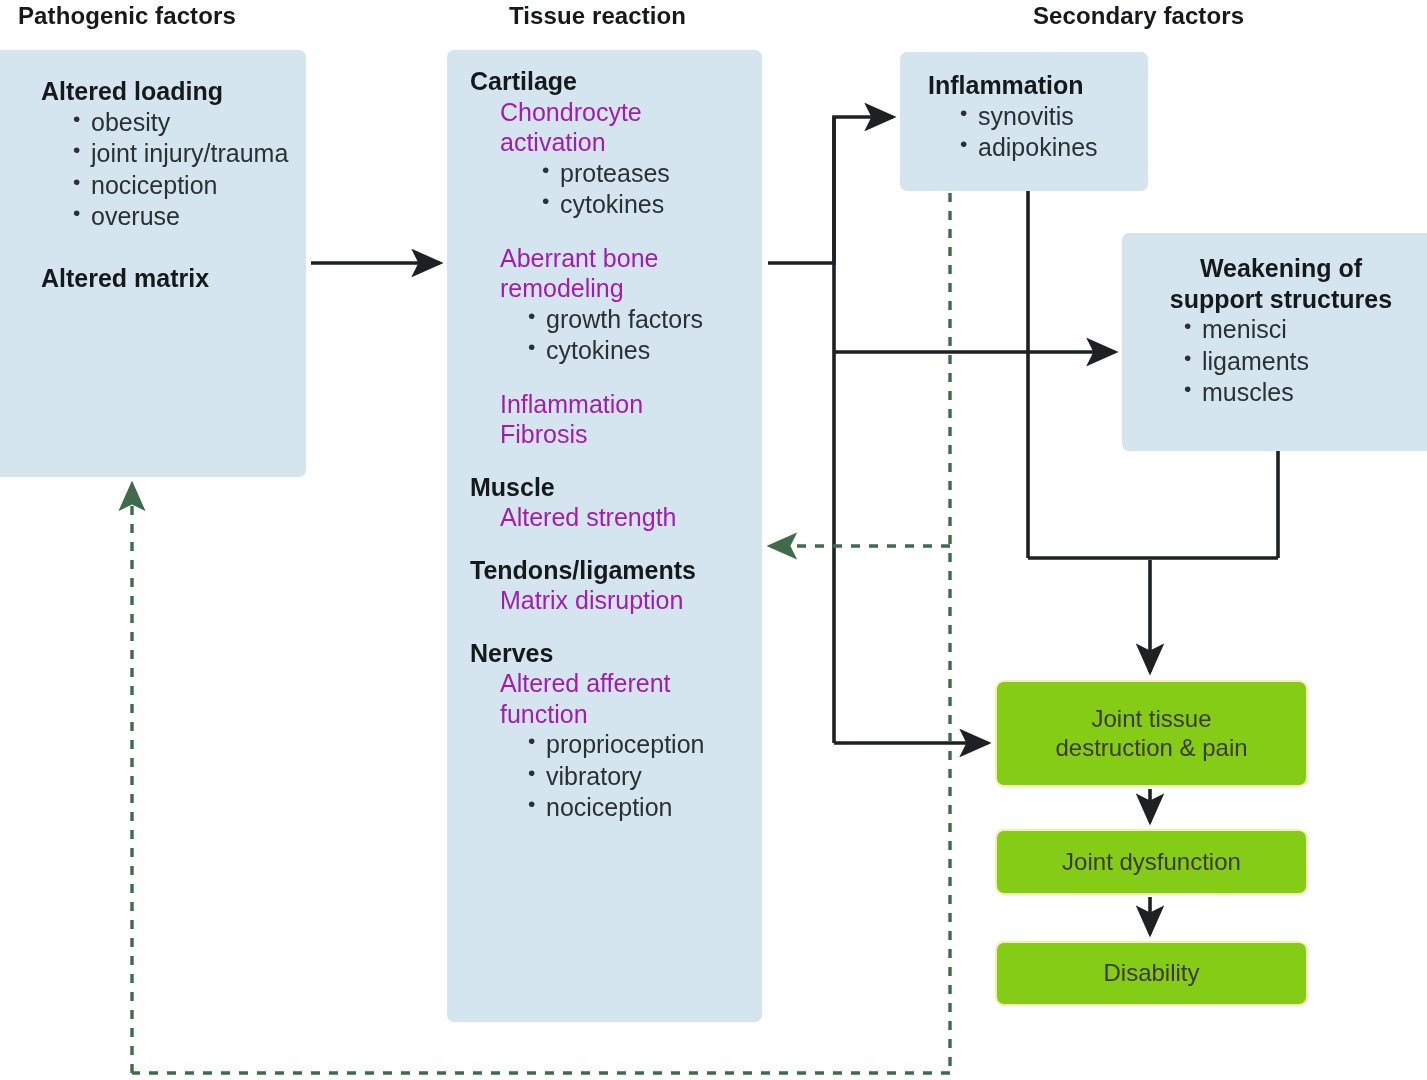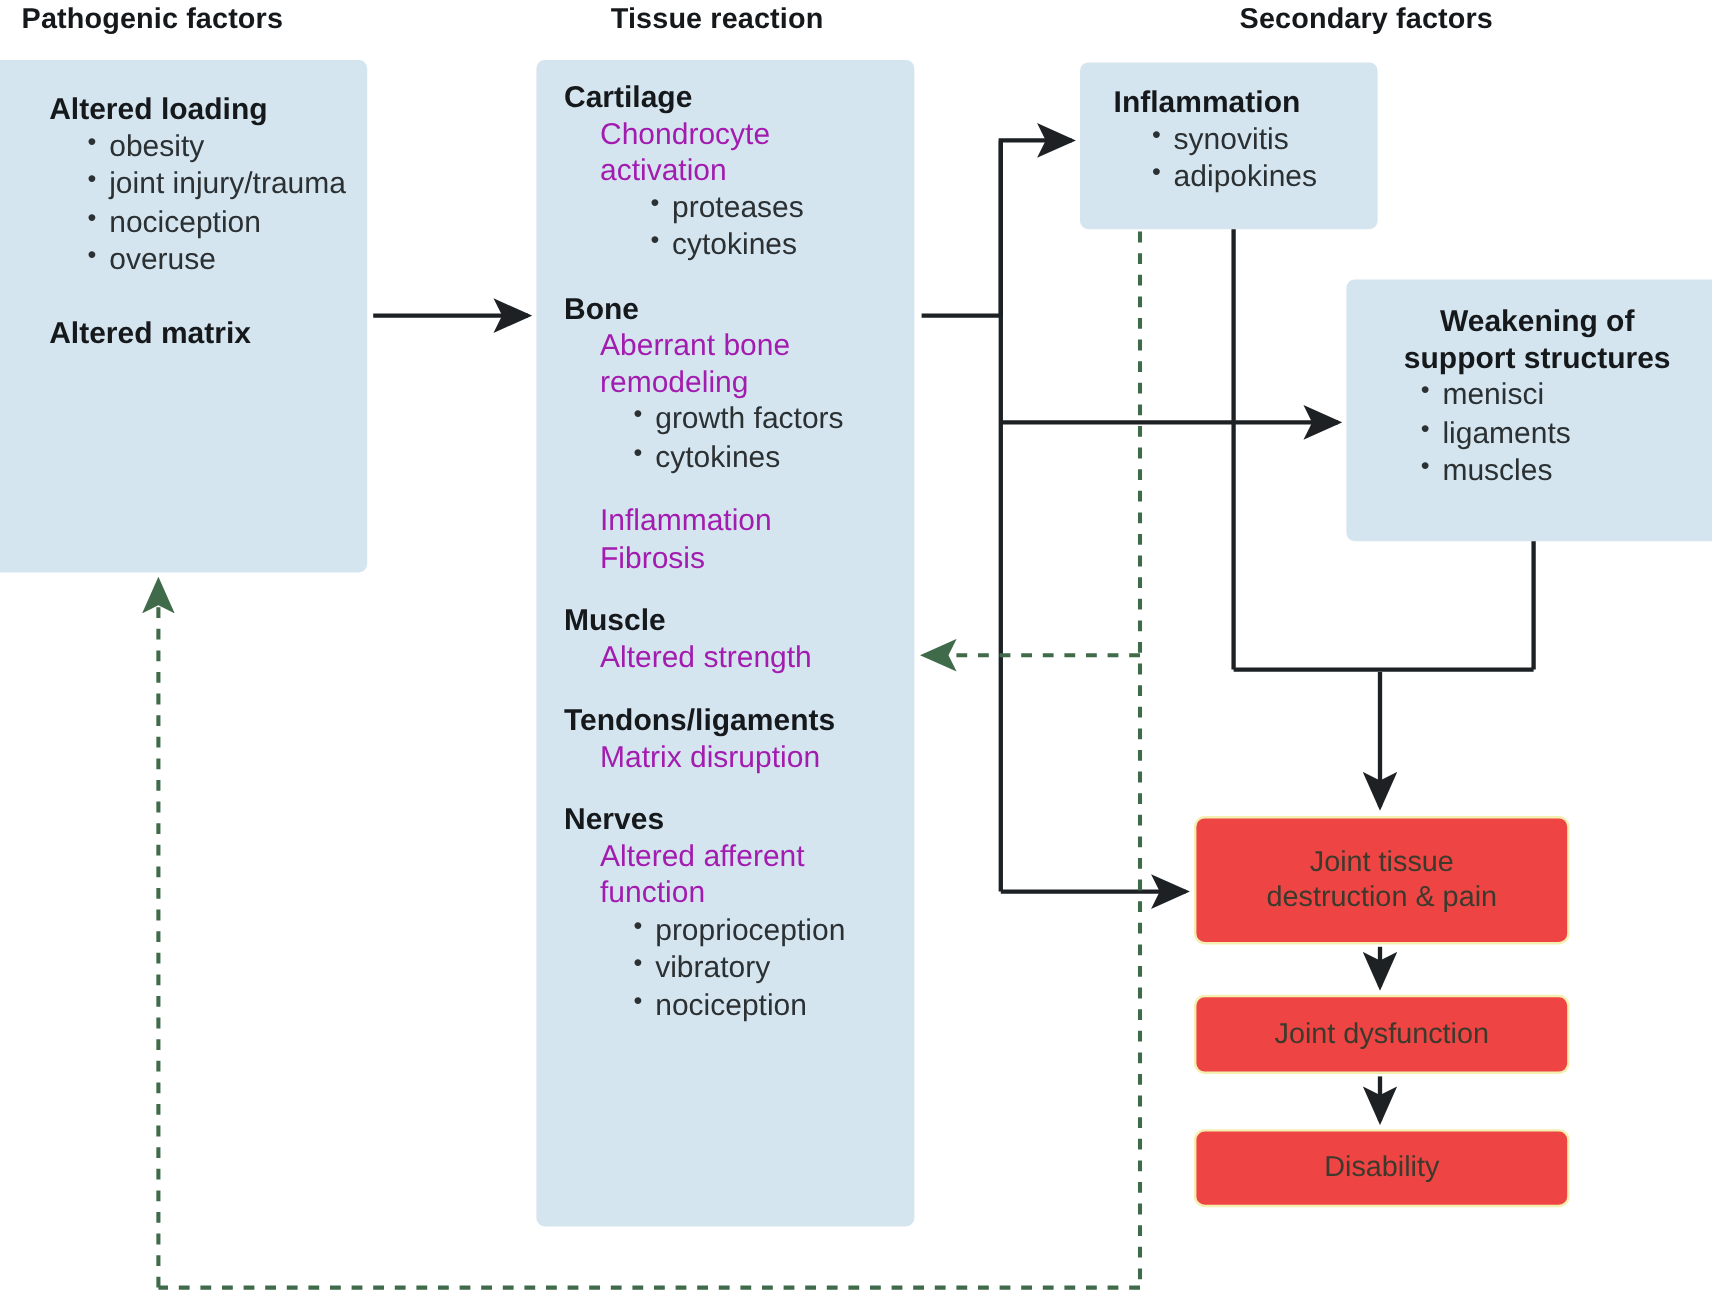--- a/index.html
+++ b/index.html
@@ -13,21 +13,21 @@
   .col-title{
     position:absolute;font-size:24px;font-weight:bold;color:#16191c;
     letter-spacing:.1px;white-space:nowrap;
   }
 
   .box{position:absolute;box-sizing:border-box;}
   .box-blue{
     background:#d5e5ef;border-radius:7px;
   }
   .box-yellow{
-    background:#ef4444;border:2px solid #f4efb0;border-radius:9px;
+    background:#84cc16;border:2px solid #f4efb0;border-radius:9px;
     display:flex;align-items:center;justify-content:center;text-align:center;
   }
 
   
   .grp{margin:0;}
   .grp-head{font-size:25px;font-weight:bold;line-height:1.22;color:#16191c;}
   .grp-sub{font-size:25px;font-weight:normal;line-height:1.22;color:#a21caf;}
   .bullets{list-style:none;margin:0;padding:0;}
   .bullets li{
     font-size:25px;font-weight:normal;line-height:1.26;color:#2b3033;
@@ -103,21 +103,20 @@
         <div class="grp-sub ind1" style="max-width:200px;">Chondrocyte activation</div>
         <ul class="bullets ind2">
           <li>proteases</li>
           <li>cytokines</li>
         </ul>
       </div>
 
       <div class="gap-md"></div>
 
       <div class="grp">
-        <div class="grp-head">Bone</div>
         <div class="grp-sub ind1" style="max-width:215px;">Aberrant bone remodeling</div>
         <ul class="bullets ind3">
           <li>growth factors</li>
           <li>cytokines</li>
         </ul>
       </div>
 
       <div class="gap-md"></div>
 
       <div class="grp">

